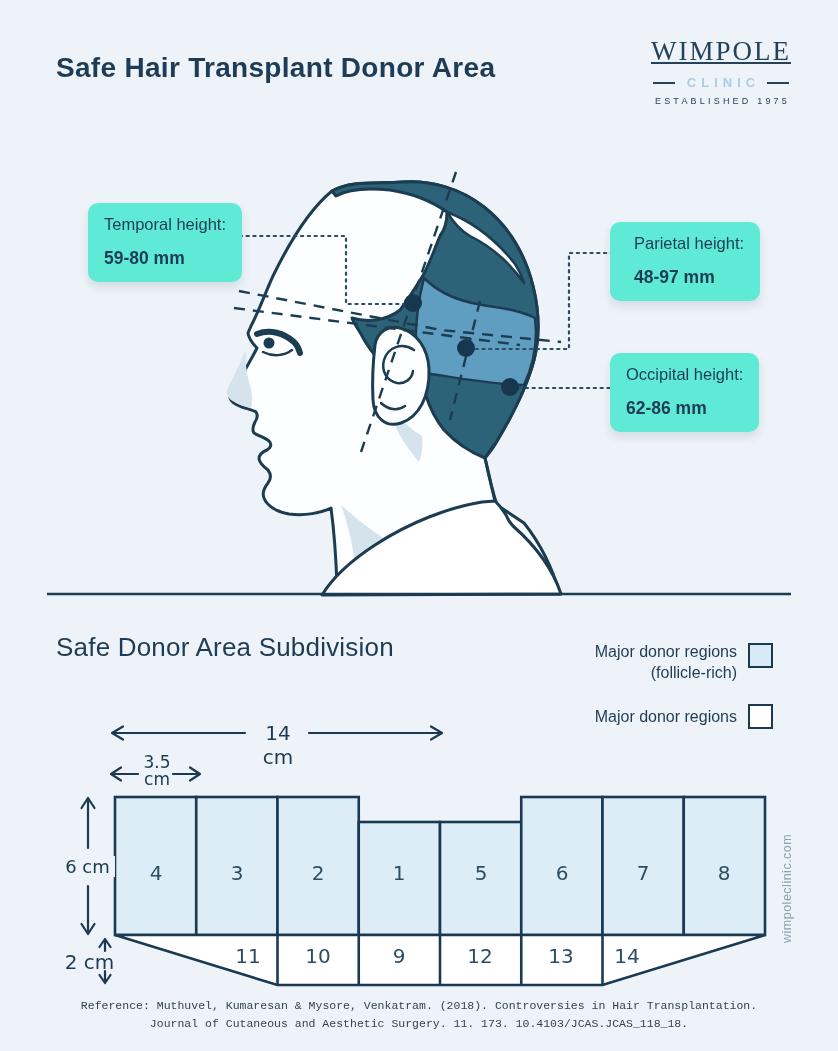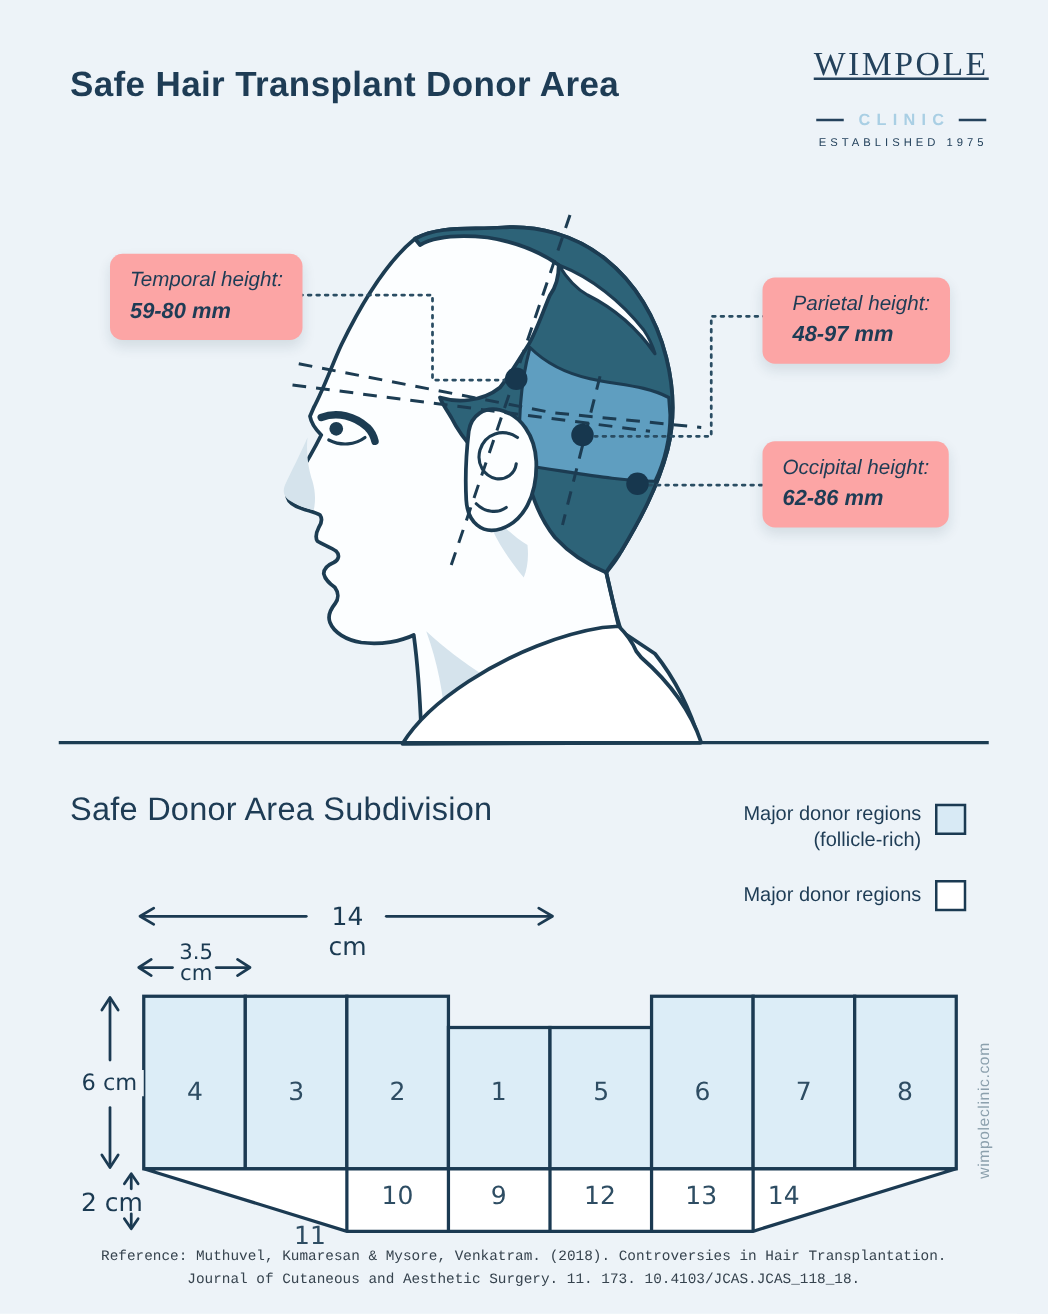--- a/index.html
+++ b/index.html
@@ -8,29 +8,29 @@
   .page { position:relative; width:838px; height:1051px; background:#edf3f8; overflow:hidden; }
   .page svg.canvas { position:absolute; left:0; top:0; z-index:1; }
 
   .title { position:absolute; left:56px; top:52px; z-index:3;
            font-size:28px; font-weight:600; letter-spacing:.3px; color:#1e3c55; }
   .h2    { position:absolute; left:56px; top:632px; z-index:3;
            font-size:26px; font-weight:400; letter-spacing:.2px; color:#1e3c55; }
 
   .logo { position:absolute; left:641px; top:36px; width:160px; z-index:3; text-align:center; color:#24425c; }
   .logo-name { font-family:"Liberation Serif", serif; font-size:27px; letter-spacing:2px; font-weight:500;text-decoration:underline; }
-  .logo-row { display:flex; align-items:center; justify-content:center; gap:7px; margin-top:21px; }
+  .logo-row { display:flex; align-items:center; justify-content:center; gap:7px; margin-top:8px; }
   .logo-dash { width:22px; height:2px; background:#24425c; }
   .logo-clinic { font-size:13px; letter-spacing:5px; color:#a9cfe4; font-weight:600; text-indent:5px; }
   .logo-est { margin-top:6px; font-size:9px; letter-spacing:3.2px; color:#24425c; text-indent:3px; }
 
-  .callout { position:absolute; z-index:3; background:#fca5a5; border-radius:10px;
+  .callout { position:absolute; z-index:3; background:#5eead4; border-radius:10px;
              padding:11px 16px 12px; box-shadow:0 5px 10px rgba(23,55,78,.12);
-             color:#1e3c55; font-size:16.5px; line-height:1.3; white-space:nowrap;font-style:italic; }
-  .callout .val { font-weight:700; font-size:17.5px; margin-top:2px; }
+             color:#1e3c55; font-size:16.5px; line-height:1.3; white-space:nowrap; }
+  .callout .val { font-weight:700; font-size:17.5px; margin-top:12px; }
   .callout.temporal { left:88px;  top:203px; }
   .callout.parietal { left:610px; top:222px;padding-left:24px; }
   .callout.occipital{ left:610px; top:353px; }
 
   .total-box { position:absolute; left:88px; top:491px; z-index:3;
                background:#dce8f0; border:1.6px solid #9db3c1; border-radius:9px;
                padding:9px 14px 10px; color:#1e3c55; font-size:15.5px; line-height:1.38; white-space:nowrap; }
   .total-box .val { font-weight:700; font-size:16.5px; margin-top:1px; }
 
   .legend-row { position:absolute; left:468px; width:305px; z-index:3;
@@ -239,21 +239,21 @@
 
   <div id="cell-labels">
       <div class="cell-num" style="left: 136px; top: 861px;">4</div>
       <div class="cell-num" style="left: 217px; top: 861px;">3</div>
       <div class="cell-num" style="left: 298px; top: 861px;">2</div>
       <div class="cell-num" style="left: 379px; top: 861px;">1</div>
       <div class="cell-num" style="left: 461px; top: 861px;">5</div>
       <div class="cell-num" style="left: 542px; top: 861px;">6</div>
       <div class="cell-num" style="left: 623px; top: 861px;">7</div>
       <div class="cell-num" style="left: 704px; top: 861px;">8</div>
-      <div class="cell-num" style="left: 228px; top: 944px; margin-top: 32px;">11</div>
+      <div class="cell-num" style="left: 228px; top: 944px;">11</div>
       <div class="cell-num" style="left: 298px; top: 944px;">10</div>
       <div class="cell-num" style="left: 379px; top: 944px;">9</div>
       <div class="cell-num" style="left: 460px; top: 944px;">12</div>
       <div class="cell-num" style="left: 541px; top: 944px;">13</div>
       <div class="cell-num" style="left: 607px; top: 944px;">14</div>
     </div>
 
   <div class="reference">
     <div>Reference: Muthuvel, Kumaresan &amp; Mysore, Venkatram. (2018). Controversies in Hair Transplantation.</div>
     <div>Journal of Cutaneous and Aesthetic Surgery. 11. 173. 10.4103/JCAS.JCAS_118_18.</div>

